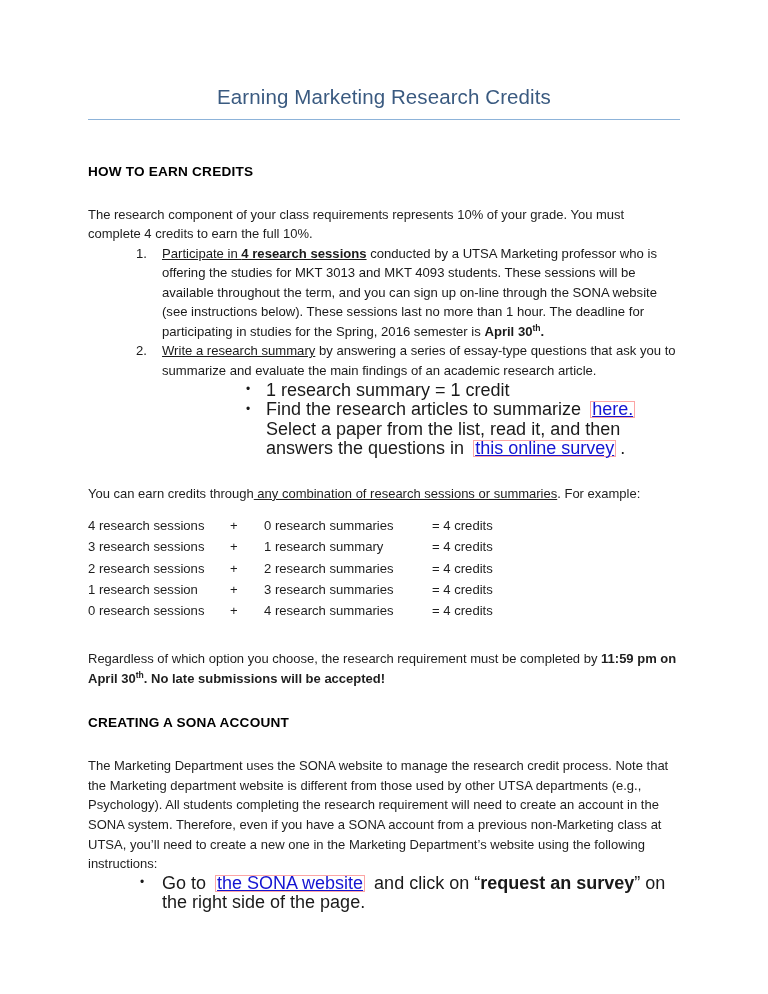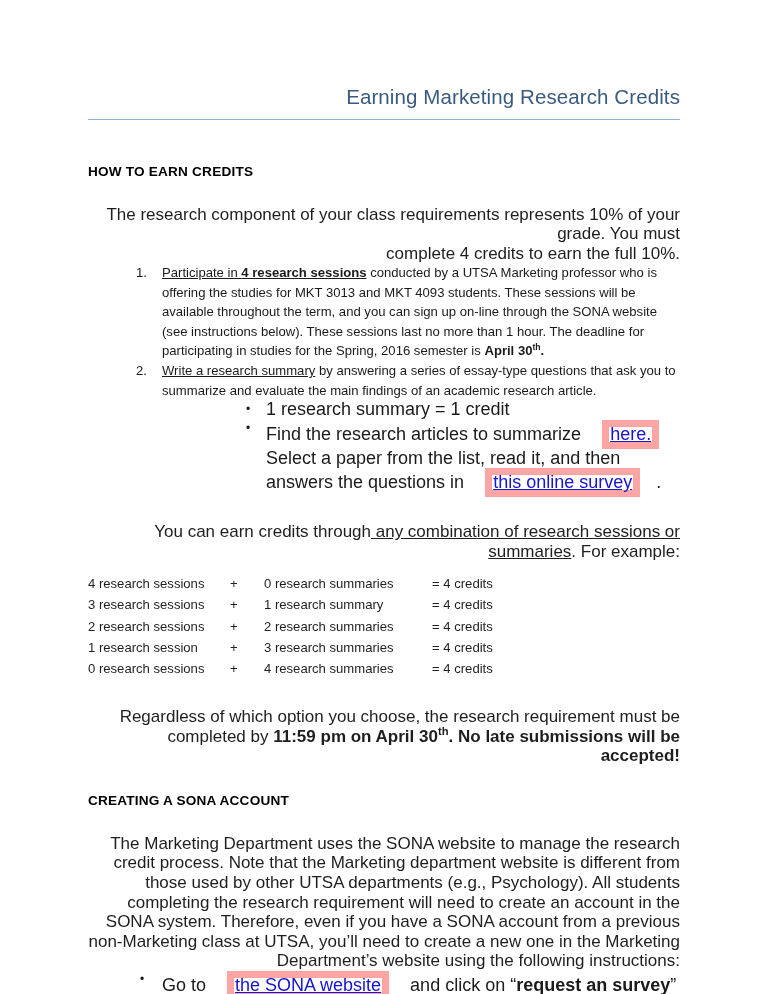--- a/index.html
+++ b/index.html
@@ -21,21 +21,21 @@
     height: 994px;
     background: #ffffff;
     box-sizing: border-box;
     padding: 0 88px;
   }
 
   
   .doc-title {
     margin: 0;
     padding-top: 84px;
-    text-align: right;
+    text-align: center;
     font-size: 20.5px;
     font-weight: 400;
     color: #3a5a80;
     letter-spacing: 0.1px;
     line-height: 1.25;
   }
   .title-rule {
     margin-top: 9px;
     height: 0;
     border: 0;
@@ -49,24 +49,24 @@
     font-weight: bold;
     color: #000000;
     letter-spacing: 0.2px;
   }
   .h-how { padding-top: 36px; }
   .h-sona { padding-top: 27px; }
 
   
   p.body-text {
     margin: 0;
-    font-size: 17px;
+    font-size: 13px;
     line-height: 19.55px;
     color: #1e1e1e;
-    text-align: right;
+    text-align: left;
   }
   .p-intro { padding-top: 26px; }
   .p-options { padding-top: 0; }
   .p-combos { padding-top: 25px; }
   .p-regardless { padding-top: 24px; }
   .p-sona-intro { padding-top: 26px; }
 
   b, strong { font-weight: bold; }
   u, .u { text-decoration: underline; }
   sup {
@@ -124,23 +124,23 @@
   }
 
   
   a.doc-link {
     color: #1414d2;
     text-decoration: underline;
     cursor: pointer;
   }
   .link-box {
     display: inline-block;
-    border: 7px solid #fca5a5;
+    border: 1px solid #fca5a5;
     padding: 0 1px;
-    margin: 0 16px;
+    margin: 0 4px;
     line-height: 15px;
     vertical-align: baseline;
   }
 
   
   table.combo-table {
     margin: 16px 0 0 0;
     border-collapse: collapse;
     font-size: 13.1px;
     color: #1e1e1e;

